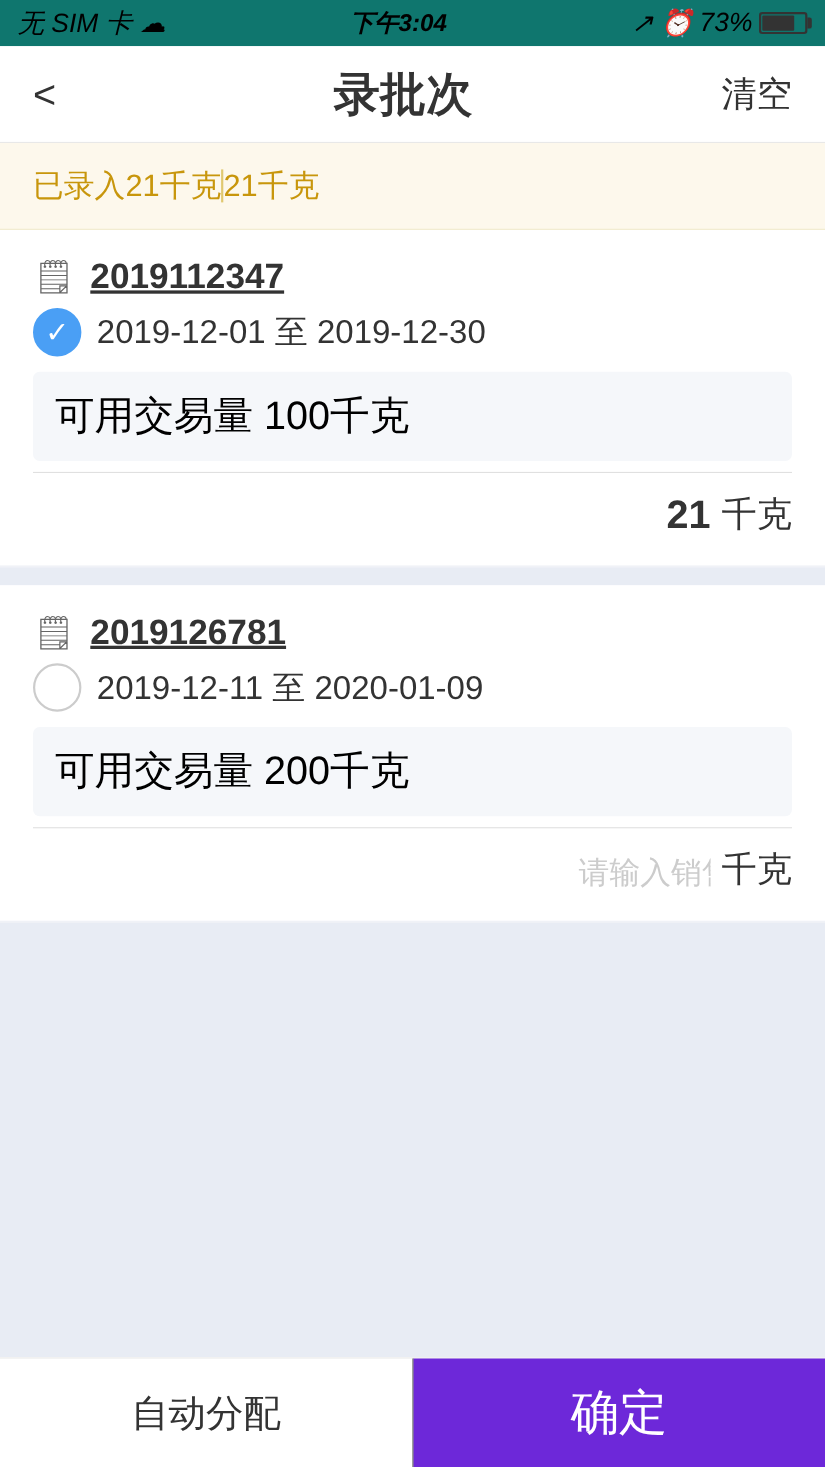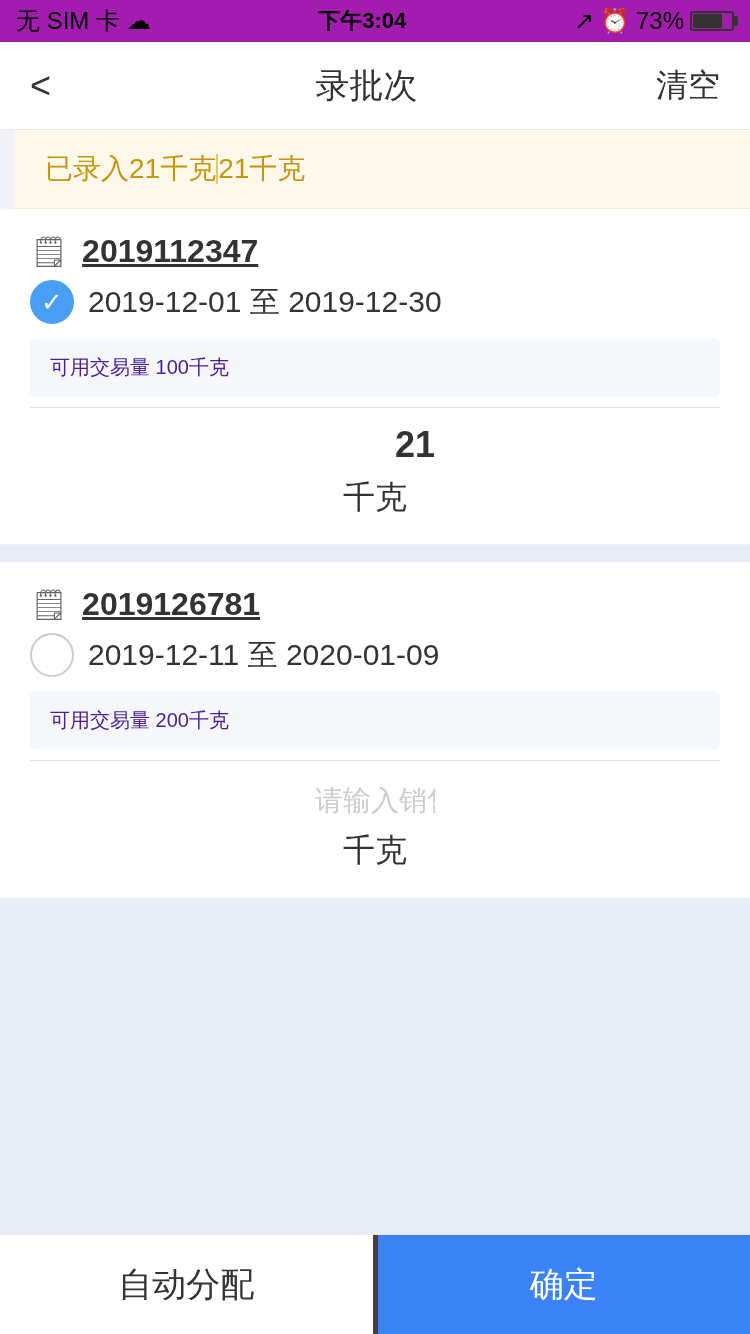--- a/index.html
+++ b/index.html
@@ -8,28 +8,29 @@
       font-family: -apple-system, "PingFang SC", "Helvetica Neue", Arial, sans-serif;
       background: #f0f2f7;
       width: 750px;
       min-height: 1334px;
       overflow-x: hidden;
       font-size: 28px;
     }
 
     
     .status-bar {
-      background: #a21caf;
+      background: #0f766e;
       height: 42px;
       display: flex;
       align-items: center;
       justify-content: space-between;
       padding: 16px 16px;
       font-size: 26px;
       font-weight: 500;
+      font-style: italic;
     }
     .status-left {
       display: flex;
       align-items: center;
       gap: 8px;
       font-size: 24px;
     }
     .status-center {
       font-size: 22px;
       font-weight: 600;
@@ -79,39 +80,38 @@
       padding: 0 30px;
       border-bottom: 1px solid #e8e8e8;
     }
     .nav-back {
       font-size: 36px;
       color: #333;
       cursor: pointer;
       width: 60px;
     }
     .nav-title {
-      font-size: 34px;
-      font-weight: 400;
+      font-size: 42px;
+      font-weight: 700;
       color: #333;
     }
     .nav-action {
       font-size: 32px;
       color: #333;
       cursor: pointer;
       margin-left: 13px;
     }
 
     
     .info-banner {
       background: #fdf8ec;
       padding: 20px 30px;
       display: flex;
       align-items: center;
       border-bottom: 1px solid #f0e8c8;
-      margin-left: 15px;
     }
     .info-banner-item {
       font-size: 28px;
       color: #c8960c;
       font-weight: 500;
     }
     .info-banner-divider {
       width: 2px;
       height: 30px;
       background: #e0c870;
@@ -169,30 +169,29 @@
     }
     .batch-date {
       font-size: 30px;
       color: #333;
     }
     .availability-row {
       margin: 0 30px 10px 30px;
       background: #f5f7fa;
       border-radius: 6px;
       padding: 16px 20px;
-      font-size: 20px;
-      color: #4c1d95;
+      font-size: 36px;
+      color: #000000;
     }
     .quantity-row {
       display: flex;
       justify-content: flex-end;
       align-items: center;
       padding: 16px 30px 24px 30px;
       gap: 10px;
-      flex-direction: column;
     }
     .quantity-input {
       font-size: 36px;
       font-weight: 600;
       color: #333;
       text-align: right;
       border: none;
       outline: none;
       width: 120px;
       background: transparent;
@@ -238,30 +237,30 @@
       border-top: 1px solid #e8e8e8;
     }
     .footer-btn-left {
       flex: 1;
       display: flex;
       align-items: center;
       justify-content: center;
       font-size: 34px;
       color: #333;
       cursor: pointer;
-      border-right: 5px solid #404040;
+      border-right: 1px solid #404040;
     }
     .footer-btn-right {
       flex: 1;
       display: flex;
       align-items: center;
       justify-content: center;
-      font-size: 34px;
+      font-size: 44px;
       color: #fff;
-      background: #3b82f6;
+      background: #6d28d9;
       cursor: pointer;
     }
 
     .page-wrapper {
       display: flex;
       flex-direction: column;
       min-height: 1334px;
     }
     .content-area {
       flex: 1;

